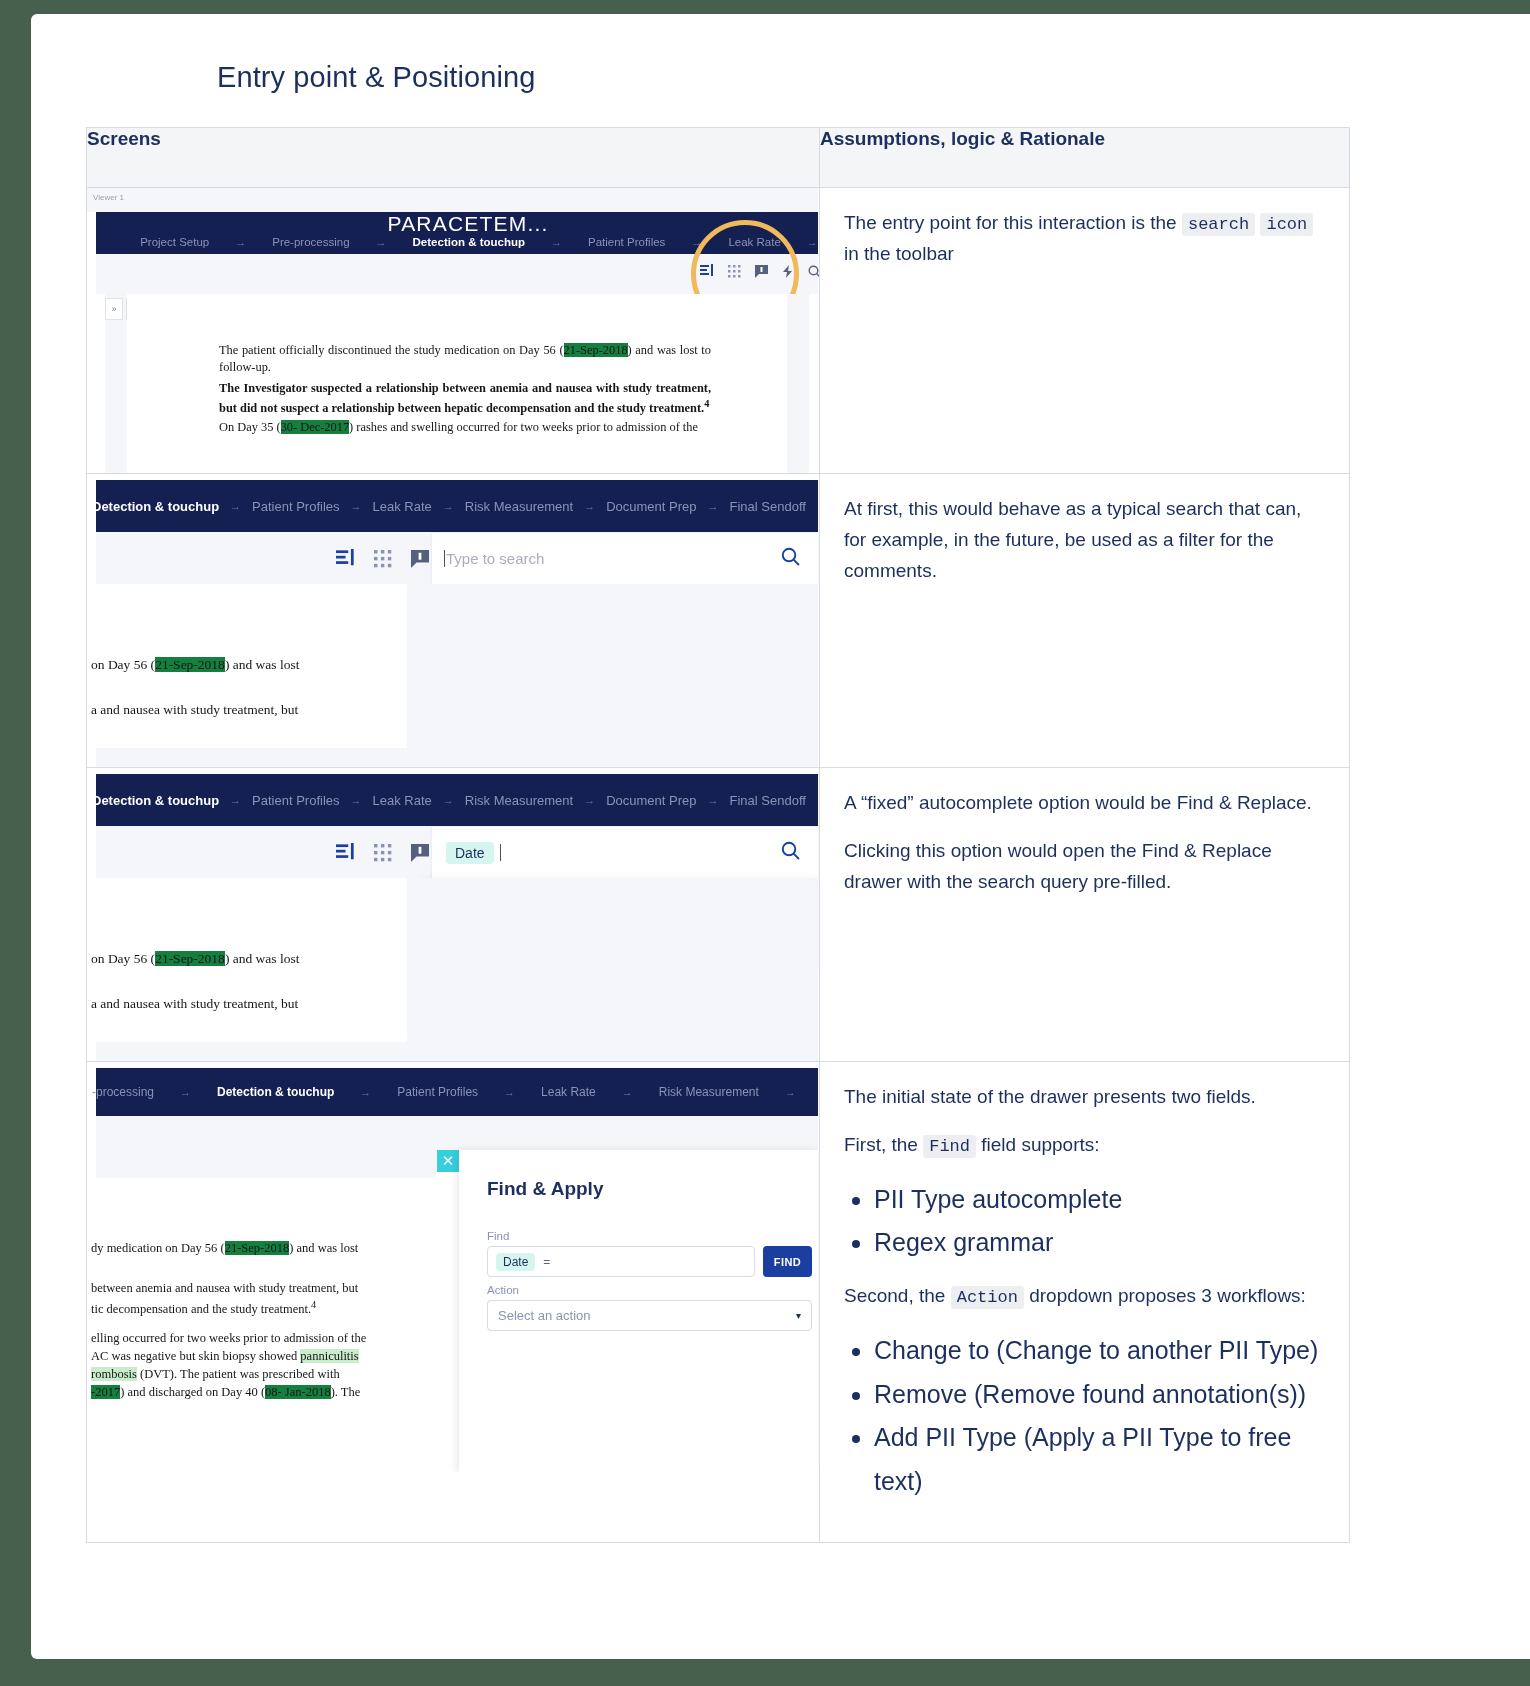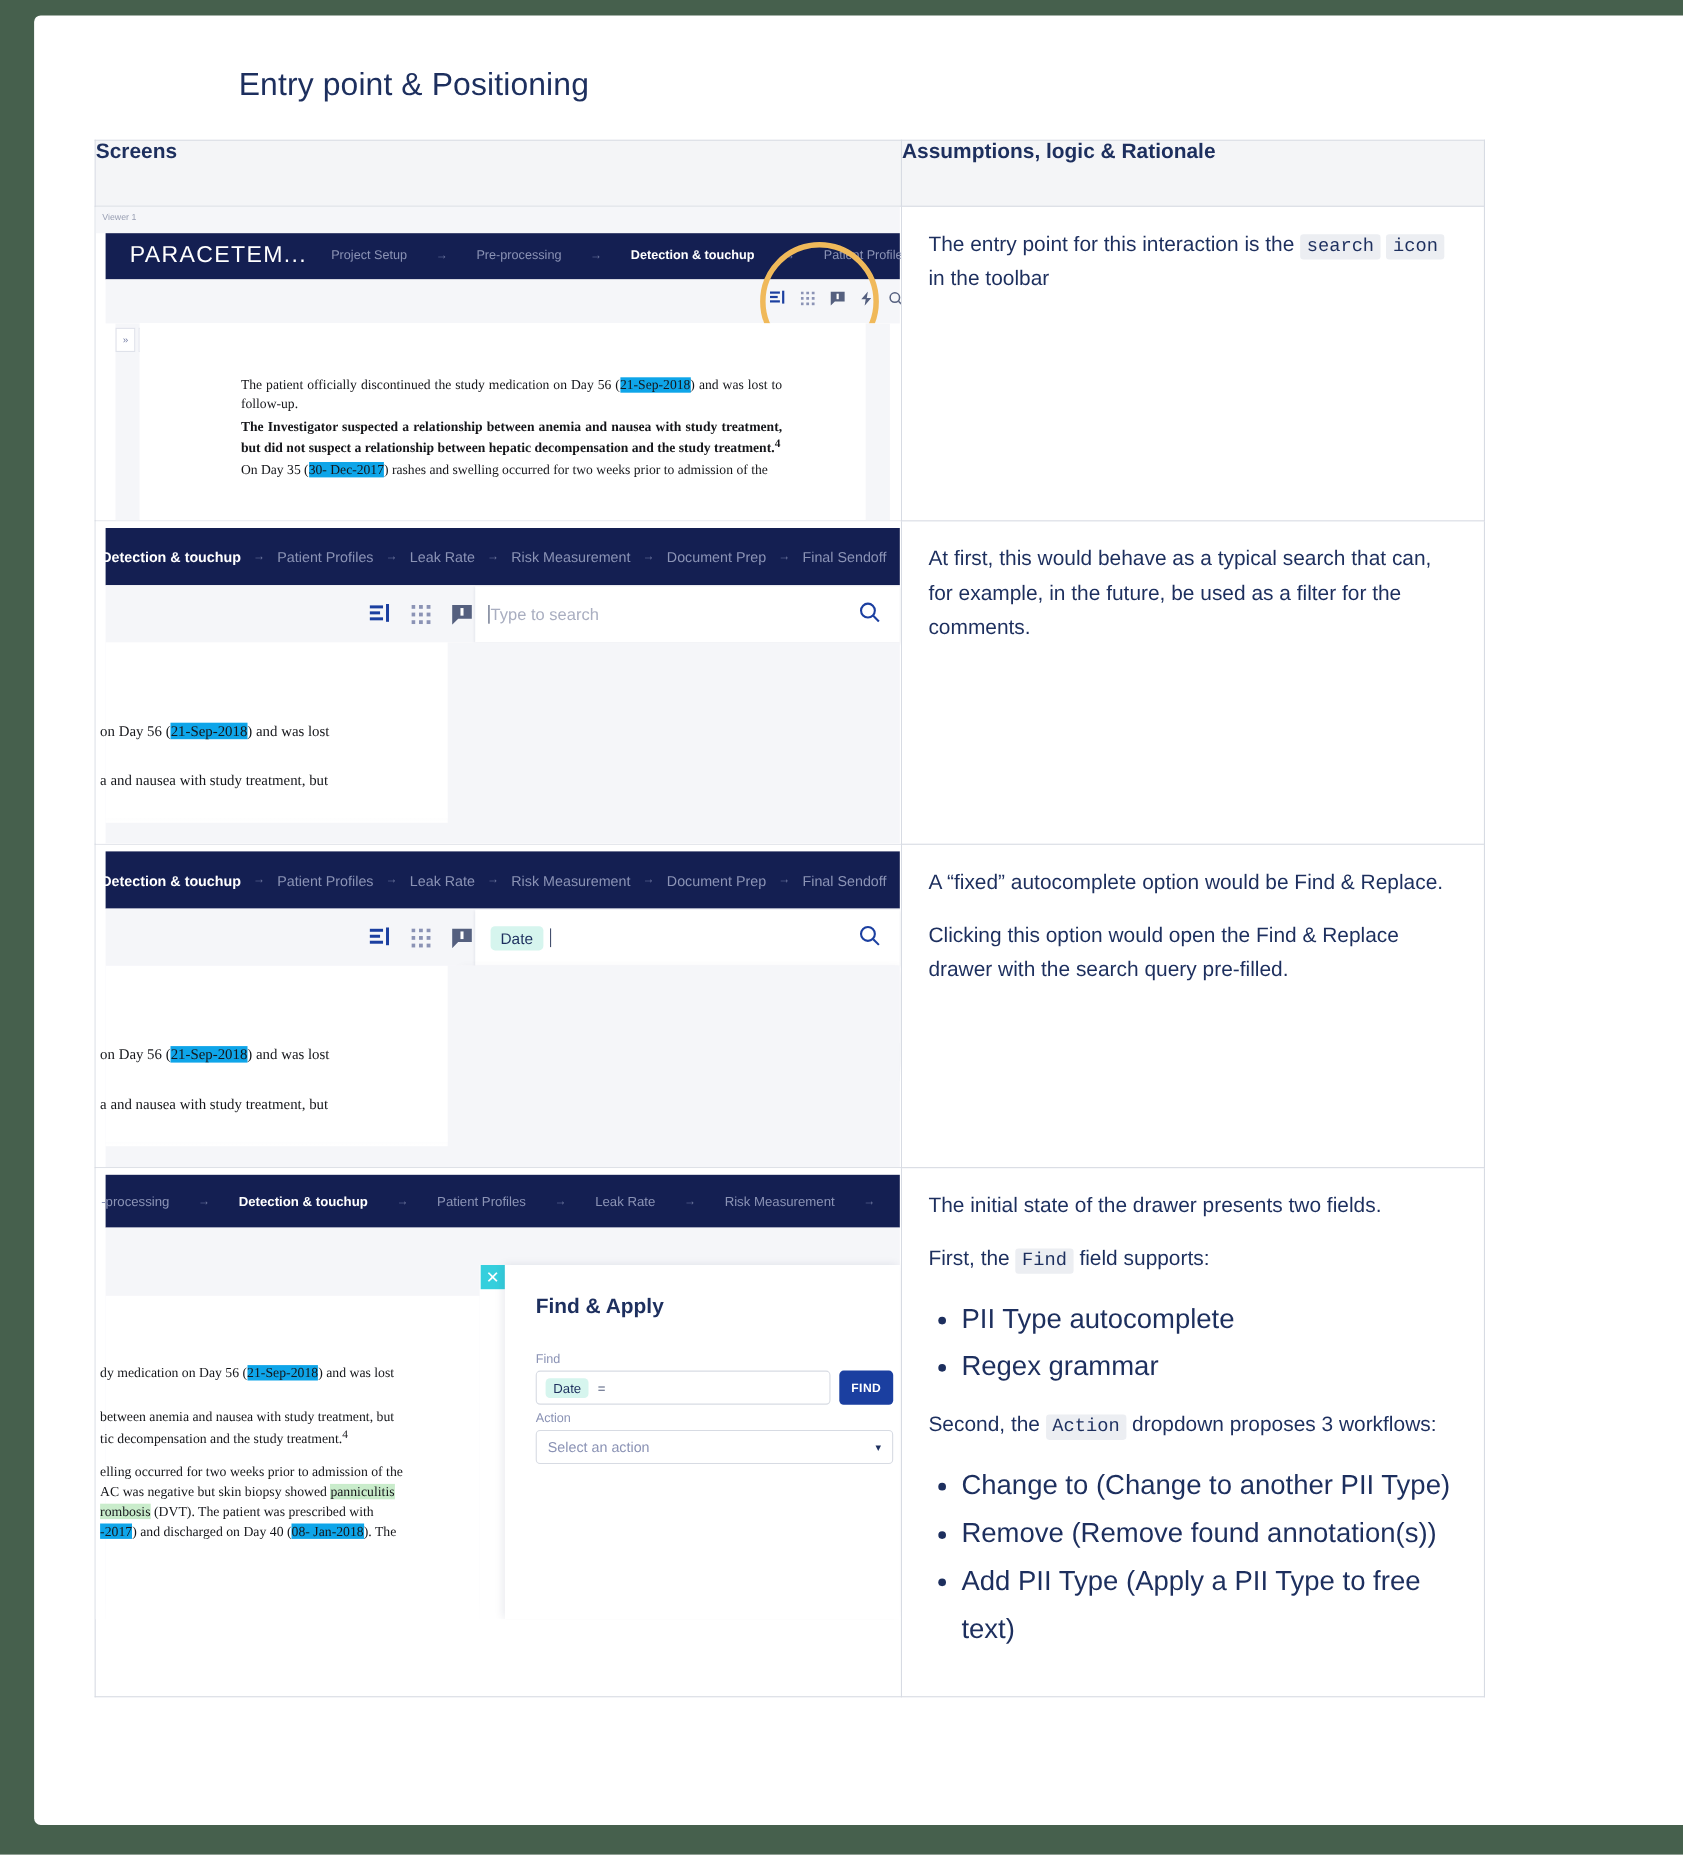--- a/index.html
+++ b/index.html
@@ -70,21 +70,21 @@
   .toolstrip { position:absolute; background:#f5f6f9; }
   .ticons { position:absolute; display:flex; align-items:center; gap:14px; }
   .ticons svg { display:block; }
 
   .docpane { position:absolute; background:#ffffff; }
   .ptext {
     font-family:"Liberation Serif", serif;
     color:#15161a; font-size:12.4px; line-height:1.35;
     text-align:justify;
   }
-  .hl { background:#0ea5e9; }
+  .hl { background:#15803d; }
   .hl-g { background:#c9eccb; }
 
   
   .circle-hi {
     position:absolute; border:5px solid #f0b95a; border-radius:50%;
     width:108px; height:108px;
   }
 
   
   .searchbar {
@@ -162,21 +162,21 @@
     <tbody>
 
       <tr>
         <td>
           <div class="shot" style="height:285px;">
 
             <div class="leftrail" style="left:0;top:0;width:731px;height:24px;">
               <span style="position:absolute;left:6px;top:5px;font-size:8px;color:#9aa0b4;">Viewer 1</span>
             </div>
 
-            <div class="navbar" style="left:9px;top:24px;width:722px;height:42px;padding:0 0 2px 22px;">
+            <div class="navbar" style="left:9px;top:24px;width:722px;height:42px;padding:0 0 2px 22px;flex-direction:column;">
               <span class="brand">PARACETEM...</span>
               <div class="crumbs" style="margin-left:22px;">
                 <span class="crumb">Project Setup</span>
                 <span class="arrow">→</span>
                 <span class="crumb">Pre-processing</span>
                 <span class="arrow">→</span>
                 <span class="crumb active">Detection &amp; touchup</span>
                 <span class="arrow">→</span>
                 <span class="crumb">Patient Profiles</span>
                 <span class="arrow">→</span>

